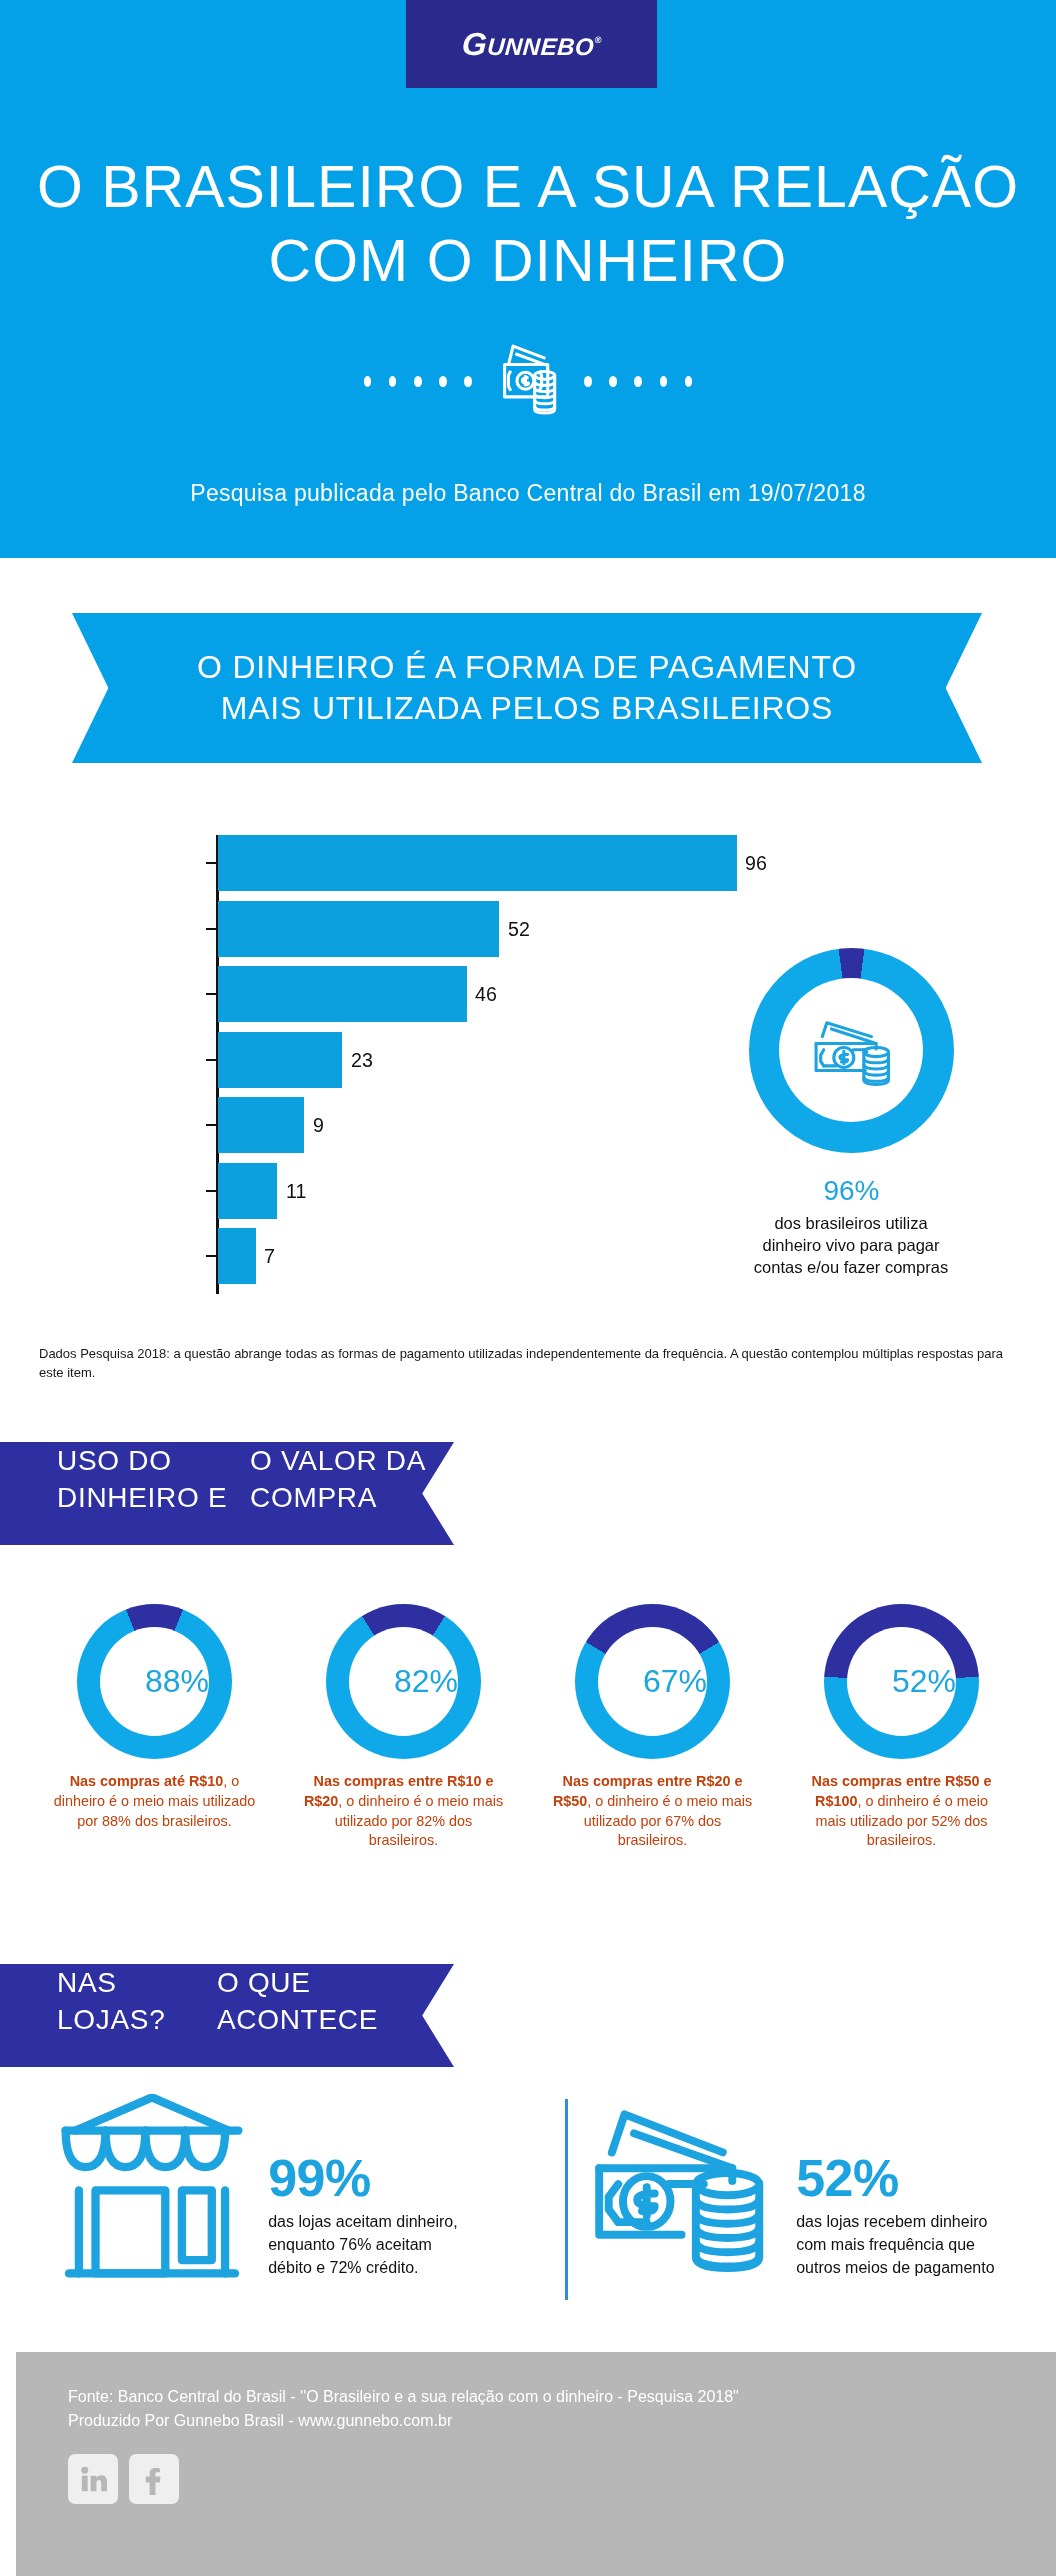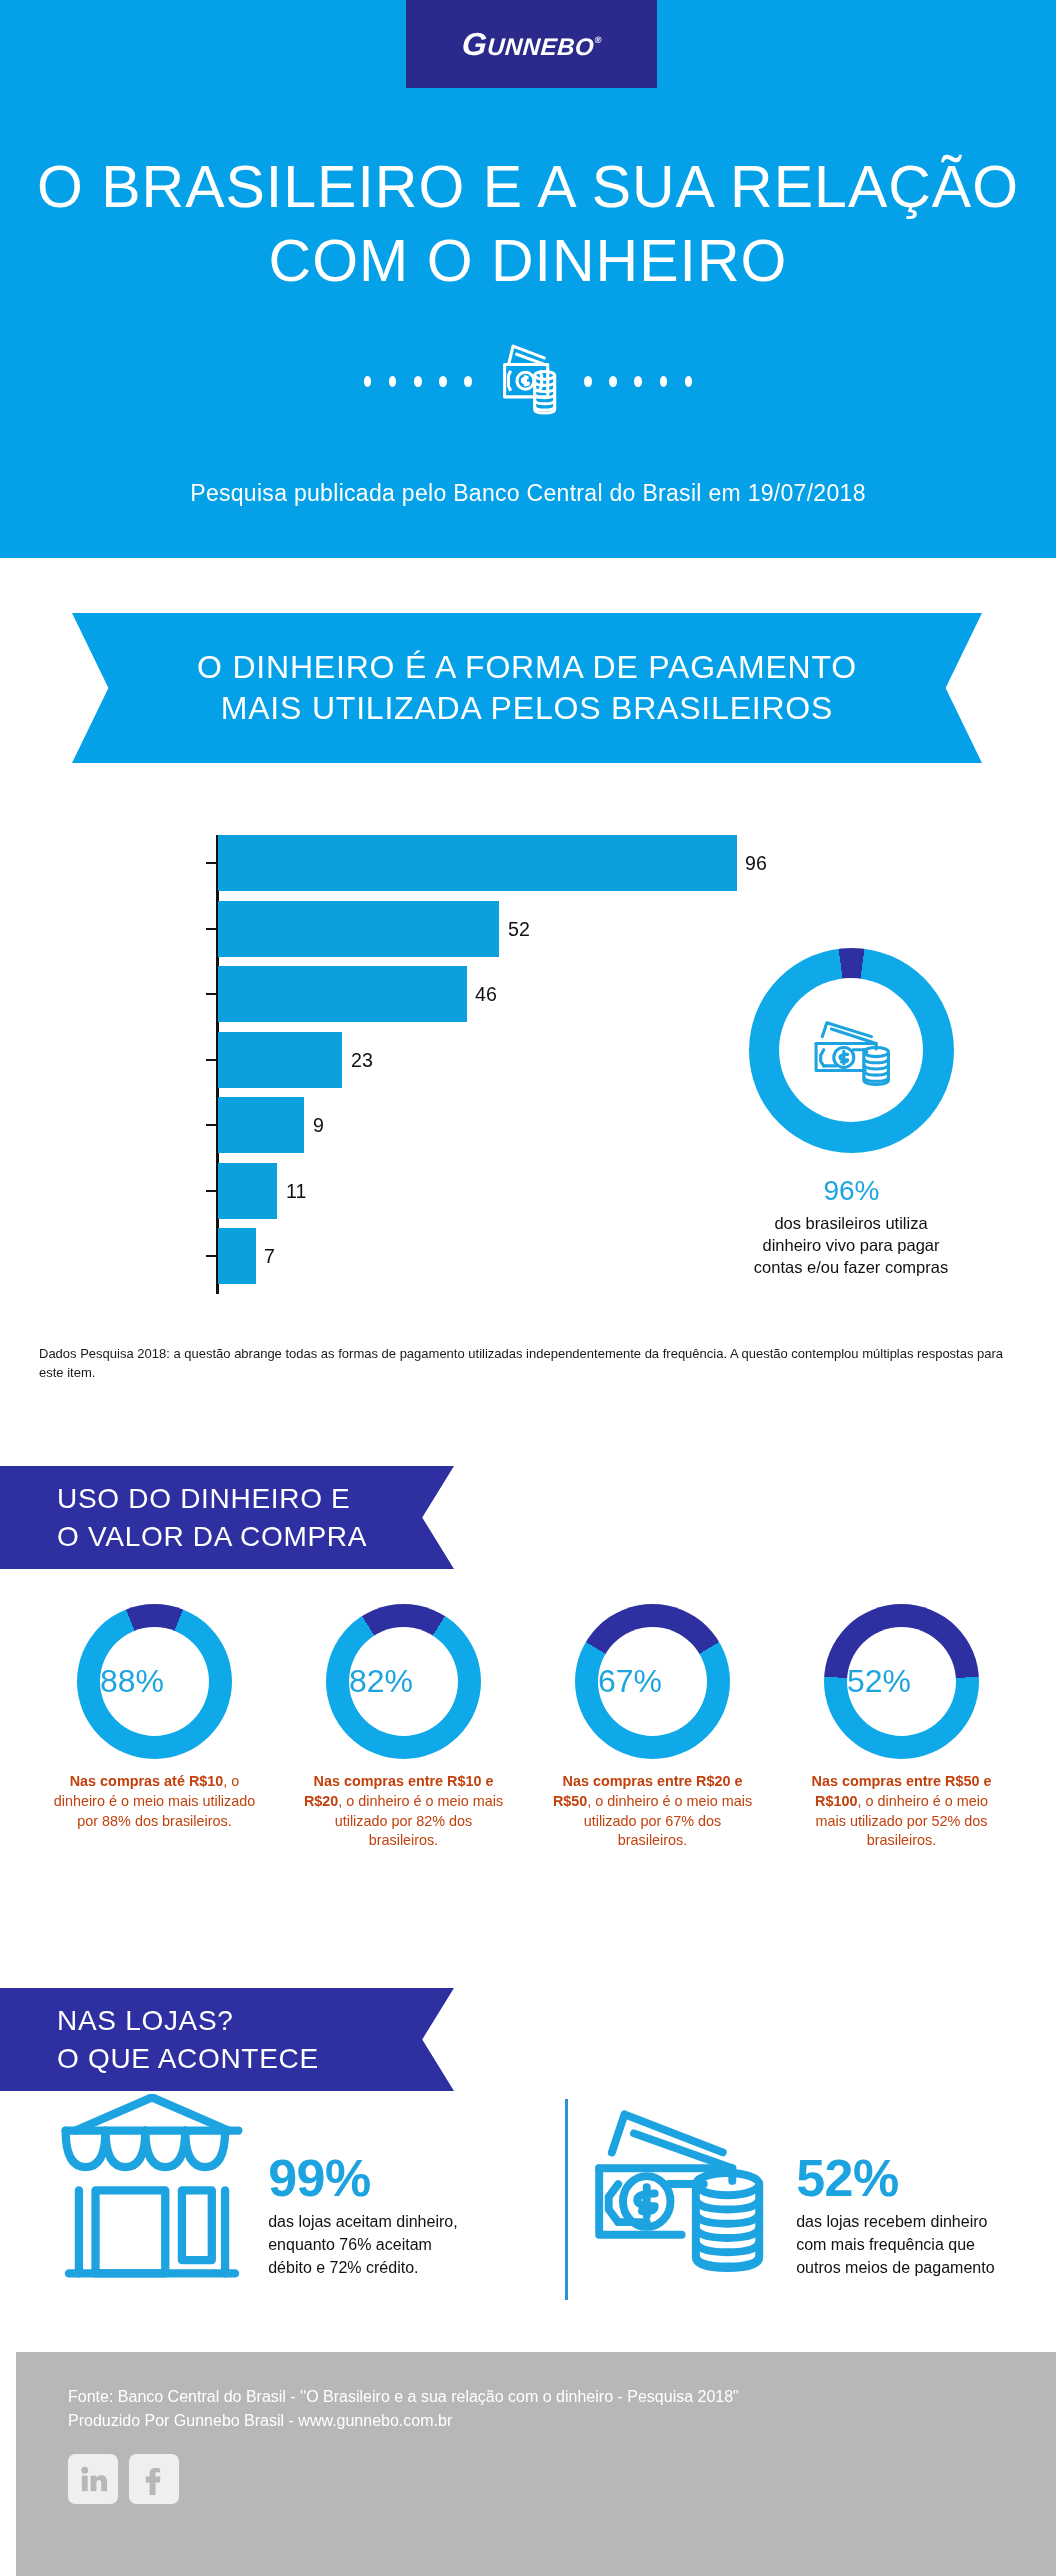--- a/index.html
+++ b/index.html
@@ -50,32 +50,32 @@
   .donut-big-cap{position:absolute;left:691px;top:1213px;width:320px;text-align:center;
                  color:#111;font-size:16.5px;line-height:1.33;font-weight:300;}
 
   
   .footnote{position:absolute;left:39px;top:1345px;width:970px;color:#1a1a1a;
             font-size:13px;line-height:1.45;font-weight:300;}
 
   
   .banner-navy{position:absolute;left:0px;width:454px;height:103px;background:#2E2FA0;
      clip-path:polygon(0 0, 100% 0, 93% 50%, 100% 100%, 0 100%);
-     display:flex;flex-direction:column;justify-content:center;padding-left:57px;box-sizing:border-box;margin-top:24px;}
+     display:flex;flex-direction:row;justify-content:center;padding-left:57px;box-sizing:border-box;}
   .banner-navy span{color:#fff;font-size:28px;line-height:1.33;letter-spacing:0.7px;
                     font-weight:300;display:block;}
   .nv1{top:1442px;}
   .nv2{top:1964px;}
 
   
   .dgroup{position:absolute;top:1604px;left:0;width:1056px;display:flex;justify-content:center;gap:32px;}
   .dcell{width:217px;display:flex;flex-direction:column;align-items:center;}
   .donut-sm{position:relative;width:155px;height:155px;border-radius:50%;}
   .donut-sm .hole{position:absolute;left:23px;top:23px;width:109px;height:109px;border-radius:50%;
-                  background:#fff;display:flex;align-items:center;justify-content:flex-start;}
+                  background:#fff;display:flex;align-items:center;justify-content:flex-end;}
   .donut-sm .pct{color:#1DA5E0;font-size:32px;font-weight:300;}
   .dcap{margin-top:13.4px;width:206px;text-align:center;color:#c2410c;font-size:14.4px;
         line-height:1.36;font-weight:300;}
   .dcap b{font-weight:bold;}
 
   
   .stores{position:absolute;left:0;top:2094px;width:1056px;height:217px;display:flex;}
   .store-half{flex:1;display:flex;align-items:flex-start;justify-content:center;gap:13.4px;}
   .vdiv{position:absolute;left:565px;top:2099px;width:2.6px;height:201px;background:#2F8FD6;}
   .store-ic,.cash-ic{width:206px;height:196px;}

